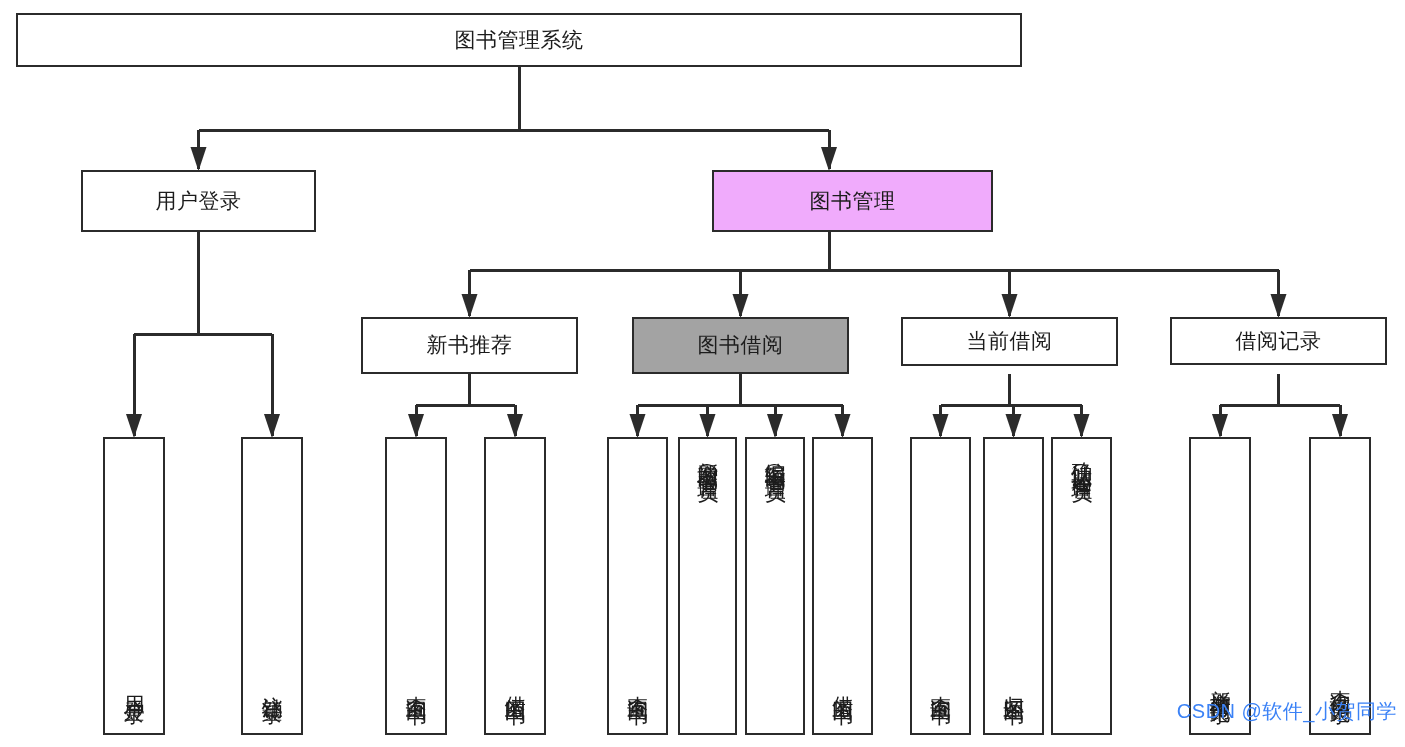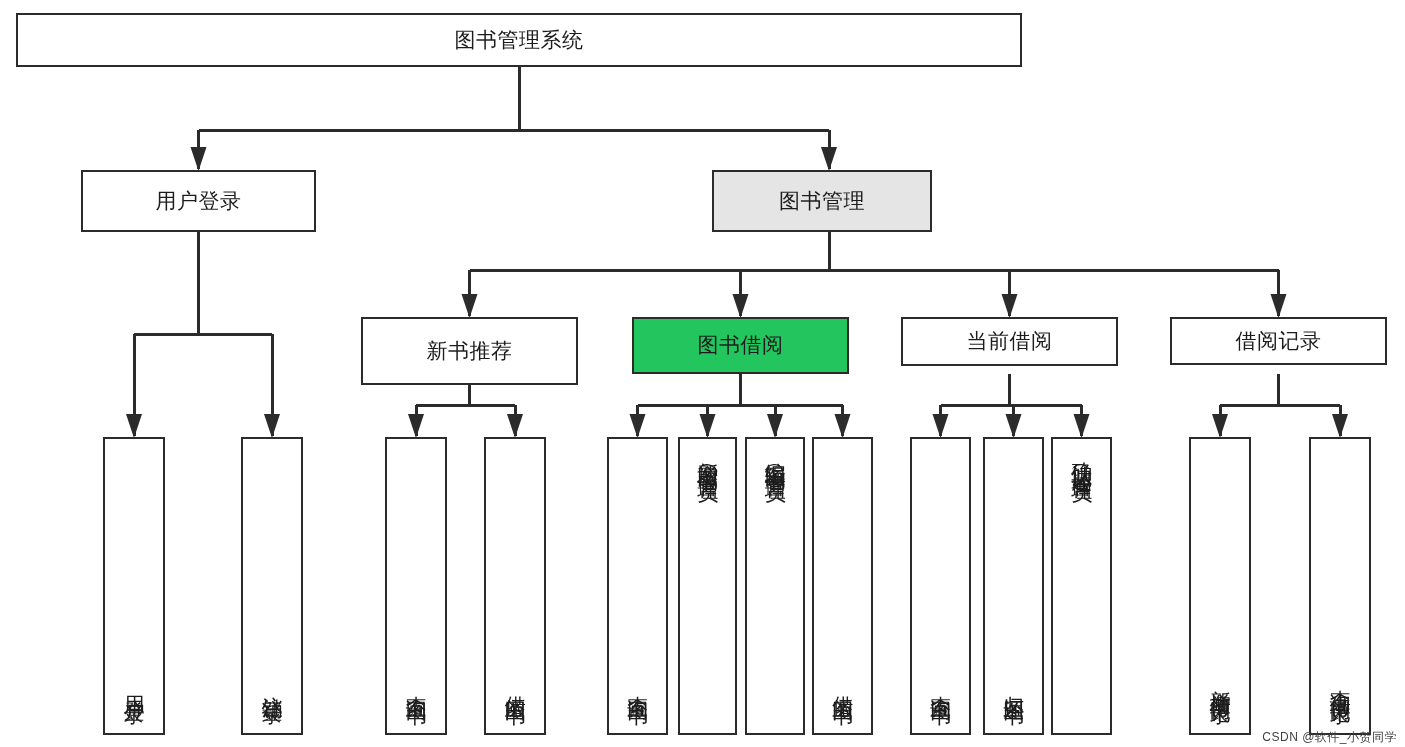--- a/index.html
+++ b/index.html
@@ -59,23 +59,23 @@
     writing-mode: vertical-rl;
     text-orientation: upright;
     font-size: 21px;
     line-height: 1.35;
     letter-spacing: 3px;
     white-space: nowrap;
   }
   #watermark {
     position: absolute;
     right: 8px;
-    bottom: 1px;
-    color: #404040;
-    font-size: 12px;
+    bottom: 22px;
+    color: #3b82f6;
+    font-size: 20px;
     letter-spacing: 0.5px;
     white-space: nowrap;
     user-select: none;
   }
 </style>
 </head>
 <body>
 
 <div id="canvas">
   <svg id="wires" viewBox="0 0 1405 747">
@@ -132,27 +132,27 @@
       <line x1="1340" y1="405" x2="1340" y2="436" stroke="#2b2b2b" stroke-width="3" shape-rendering="crispEdges"></line>
       <polygon points="1332,414 1348,414 1340,438" fill="#2b2b2b"></polygon>
     </svg>
   <div id="nodes-layer">
       <div class="node horiz" style="left: 16px; top: 13px; width: 1006px; height: 54px; border-color: rgb(43, 43, 43); background: rgb(255, 255, 255);">
         <span class="node-label" style="color: rgb(28, 28, 28);">图书管理系统</span>
       </div>
       <div class="node horiz" style="left: 81px; top: 170px; width: 235px; height: 62px; border-color: rgb(43, 43, 43); background: rgb(255, 255, 255);">
         <span class="node-label" style="color: rgb(28, 28, 28);">用户登录</span>
       </div>
-      <div class="node horiz" style="left: 712px; top: 170px; width: 220px; height: 62px; border-color: rgb(43, 43, 43); background: #e5e5e5;">
+      <div class="node horiz" style="left: 712px; top: 170px; width: 281px; height: 62px; border-color: rgb(43, 43, 43); background: #f0abfc;">
         <span class="node-label" style="color: rgb(28, 28, 28);">图书管理</span>
       </div>
-      <div class="node horiz" style="left: 361px; top: 317px; width: 217px; height: 68px; border-color: rgb(43, 43, 43); background: rgb(255, 255, 255);">
+      <div class="node horiz" style="left: 361px; top: 317px; width: 217px; height: 57px; border-color: rgb(43, 43, 43); background: rgb(255, 255, 255);">
         <span class="node-label" style="color: rgb(28, 28, 28);">新书推荐</span>
       </div>
-      <div class="node horiz" style="left: 632px; top: 317px; width: 217px; height: 57px; border-color: rgb(43, 43, 43); background: #22c55e;">
+      <div class="node horiz" style="left: 632px; top: 317px; width: 217px; height: 57px; border-color: rgb(43, 43, 43); background: #a3a3a3;">
         <span class="node-label" style="color: rgb(28, 28, 28);">图书借阅</span>
       </div>
       <div class="node horiz" style="left: 901px; top: 317px; width: 217px; height: 49px; border-color: rgb(43, 43, 43); background: rgb(255, 255, 255);">
         <span class="node-label" style="color: rgb(28, 28, 28);">当前借阅</span>
       </div>
       <div class="node horiz" style="left: 1170px; top: 317px; width: 217px; height: 48px; border-color: rgb(43, 43, 43); background: rgb(255, 255, 255);">
         <span class="node-label" style="color: rgb(28, 28, 28);">借阅记录</span>
       </div>
       <div class="node vert" style="left: 103px; top: 437px; width: 62px; height: 298px; border-color: rgb(43, 43, 43); background: rgb(255, 255, 255);">
         <span class="node-label" style="color: rgb(28, 28, 28);">用户登录</span>

